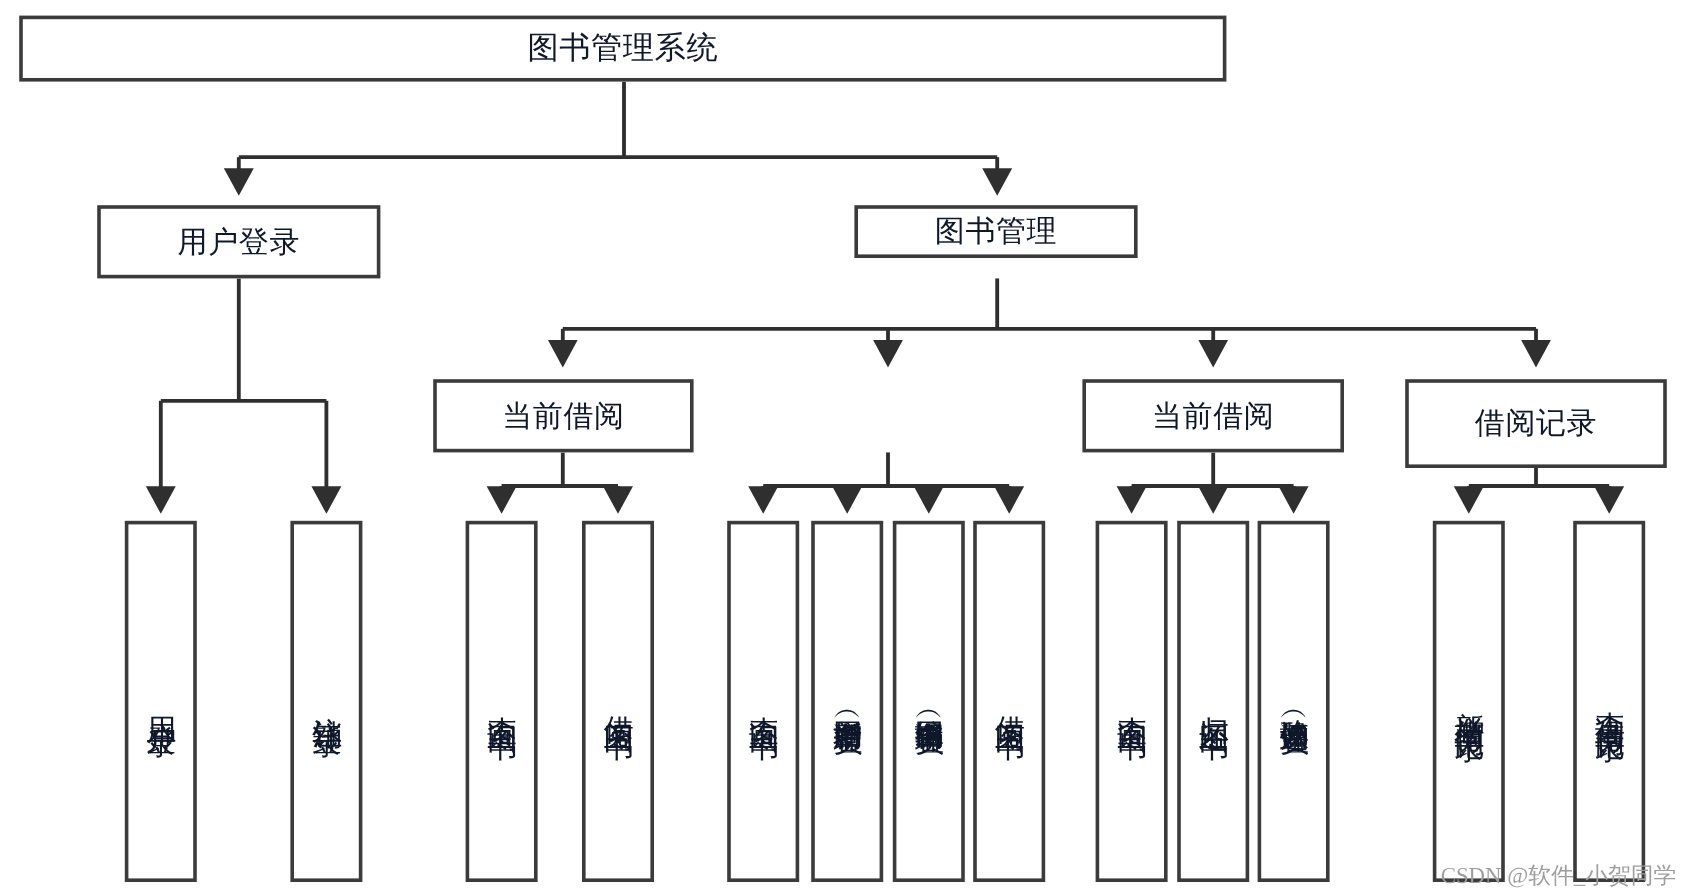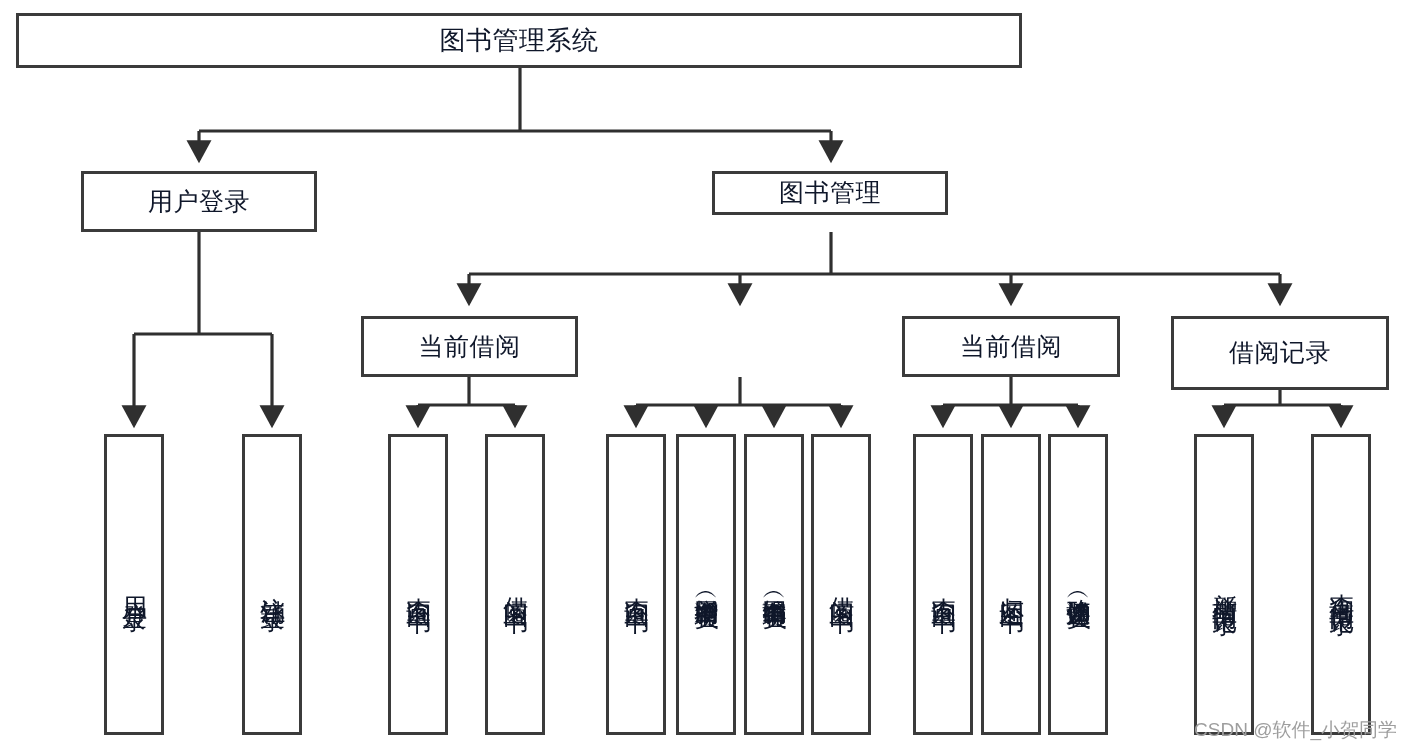--- a/index.html
+++ b/index.html
@@ -66,21 +66,21 @@
   .node.leaf.tight .label {
     font-size: 24px;
     letter-spacing: 1px;
   }
   .watermark {
     position: absolute;
     right: 8px;
     bottom: 4px;
     color: #9e9e9e;
     font-size: 19px;
-    font-family: Liberation Sans, sans-serif;
+    font-family: Liberation Serif, serif;
     white-space: nowrap;
     user-select: none;
     text-align: right;
   }
 </style>
 </head>
 <body>
 
 <div id="diagram">
 

